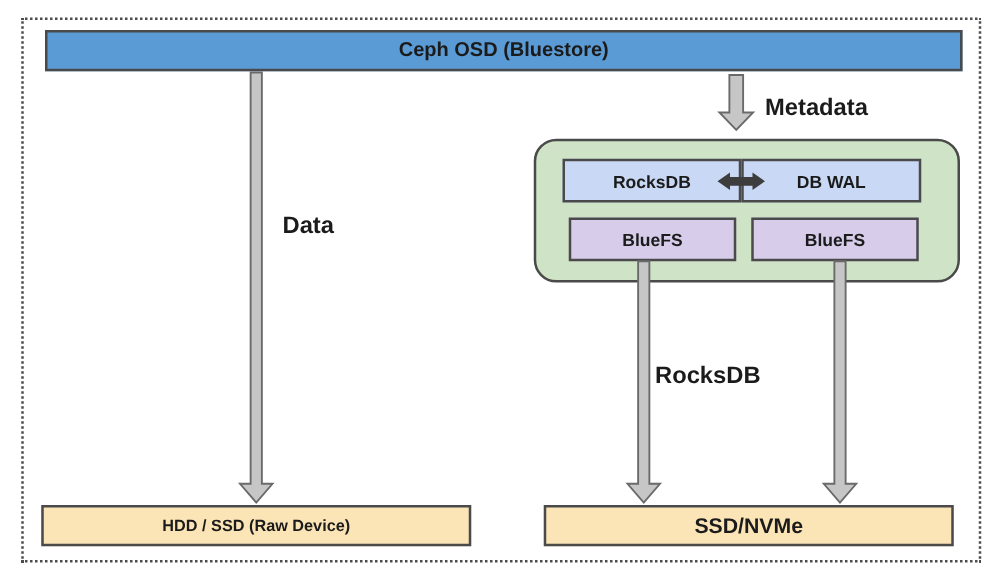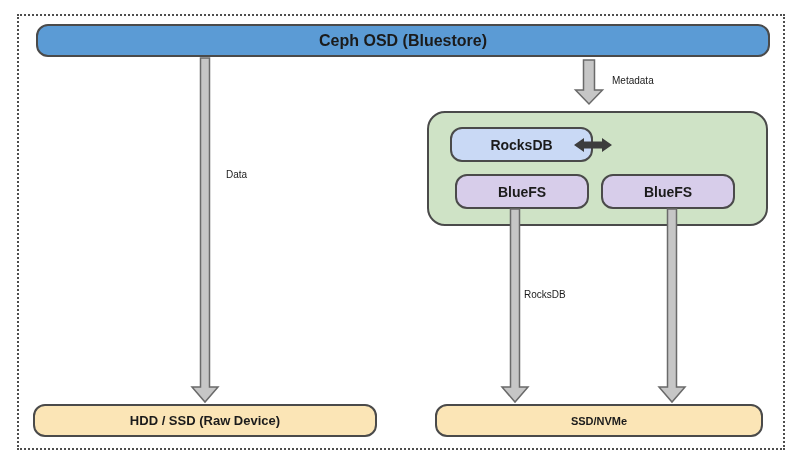--- a/index.html
+++ b/index.html
@@ -14,21 +14,21 @@
   .frame {
     position: absolute;
     left: 17px; top: 14px;
     width: 764px; height: 432px;
     border: 2px dotted var(--border-dots, #4d4d4d);
   }
   .node {
     position: absolute;
     box-sizing: border-box;
     border: 2px solid var(--border-dark, #4a4a4a);
-    border-radius: 12px;
+    border-radius: 0;
     display: flex;
     align-items: center;
     justify-content: center;
     font-weight: bold;
     color: var(--text-dark, #1b1b1b);
   }
   .bar {
     left: 36px; top: 24px; width: 734px; height: 33px;
     background: var(--bar-blue, #5b9bd5);
     font-size: 16px;
@@ -39,25 +39,25 @@
     left: 427px; top: 111px; width: 341px; height: 115px;
     background: var(--cluster-green, #cfe3c6);
     border: 2px solid var(--border-dark, #4a4a4a);
     border-radius: 18px;
   }
   .box-rocksdb { left: 450px; top: 127px; width: 143px; height: 35px; background: var(--box-blue, #c9d9f5); font-size: 14px; }
   .box-dbwal   { left: 593px; top: 127px; width: 144px; height: 35px; background: var(--box-blue, #c9d9f5); font-size: 14px; }
   .box-bluefs-l{ left: 455px; top: 174px; width: 134px; height: 35px; background: var(--box-purple, #d7cdea); font-size: 14px; }
   .box-bluefs-r{ left: 601px; top: 174px; width: 134px; height: 35px; background: var(--box-purple, #d7cdea); font-size: 14px; }
   .box-tan-l   { left: 33px;  top: 404px; width: 344px; height: 33px; background: var(--box-tan, #fbe5b6); font-size: 13px; }
-  .box-tan-r   { left: 435px; top: 404px; width: 328px; height: 33px; background: var(--box-tan, #fbe5b6); font-size: 11px; }
+  .box-tan-r   { left: 435px; top: 404px; width: 328px; height: 33px; background: var(--box-tan, #fbe5b6); font-size: 17px; }
   .arrow-label {
     position: absolute;
-    font-weight: normal;
-    font-size: 10px;
+    font-weight: bold;
+    font-size: 19px;
     color: var(--text-dark, #1b1b1b);
     line-height: 1.35;
   }
   .lbl-data     { left: 226px; top: 168px; }
   .lbl-metadata { left: 612px; top: 74px; }
   .lbl-rocksdb  { left: 524px; top: 288px; }
   .lbl-wal      { left: 683px; top: 280px; width: 72px; }
   svg.arrows { position: absolute; left: 0; top: 0; width: 805px; height: 465px; pointer-events: none; }
   .arrow-poly { fill: var(--arrow-gray, #c6c6c6); stroke: var(--arrow-border, #6a6a6a); stroke-width: 1.5; }
   .double-arrow { fill: var(--double-arrow, #3d3d3d); stroke: none; }
@@ -70,20 +70,23 @@
   <div class="frame"></div>
 
   <div class="node bar">
     <span>Ceph OSD (Bluestore)</span>
   </div>
 
   <div class="cluster"></div>
 
   <div class="node box-rocksdb">
     <span>RocksDB</span>
+  </div>
+  <div class="node box-dbwal">
+    <span>DB WAL</span>
   </div>
   <div class="node box-bluefs-l">
     <span>BlueFS</span>
   </div>
   <div class="node box-bluefs-r">
     <span>BlueFS</span>
   </div>
 
   <div class="node box-tan-l">
     <span>HDD / SSD (Raw Device)</span>

